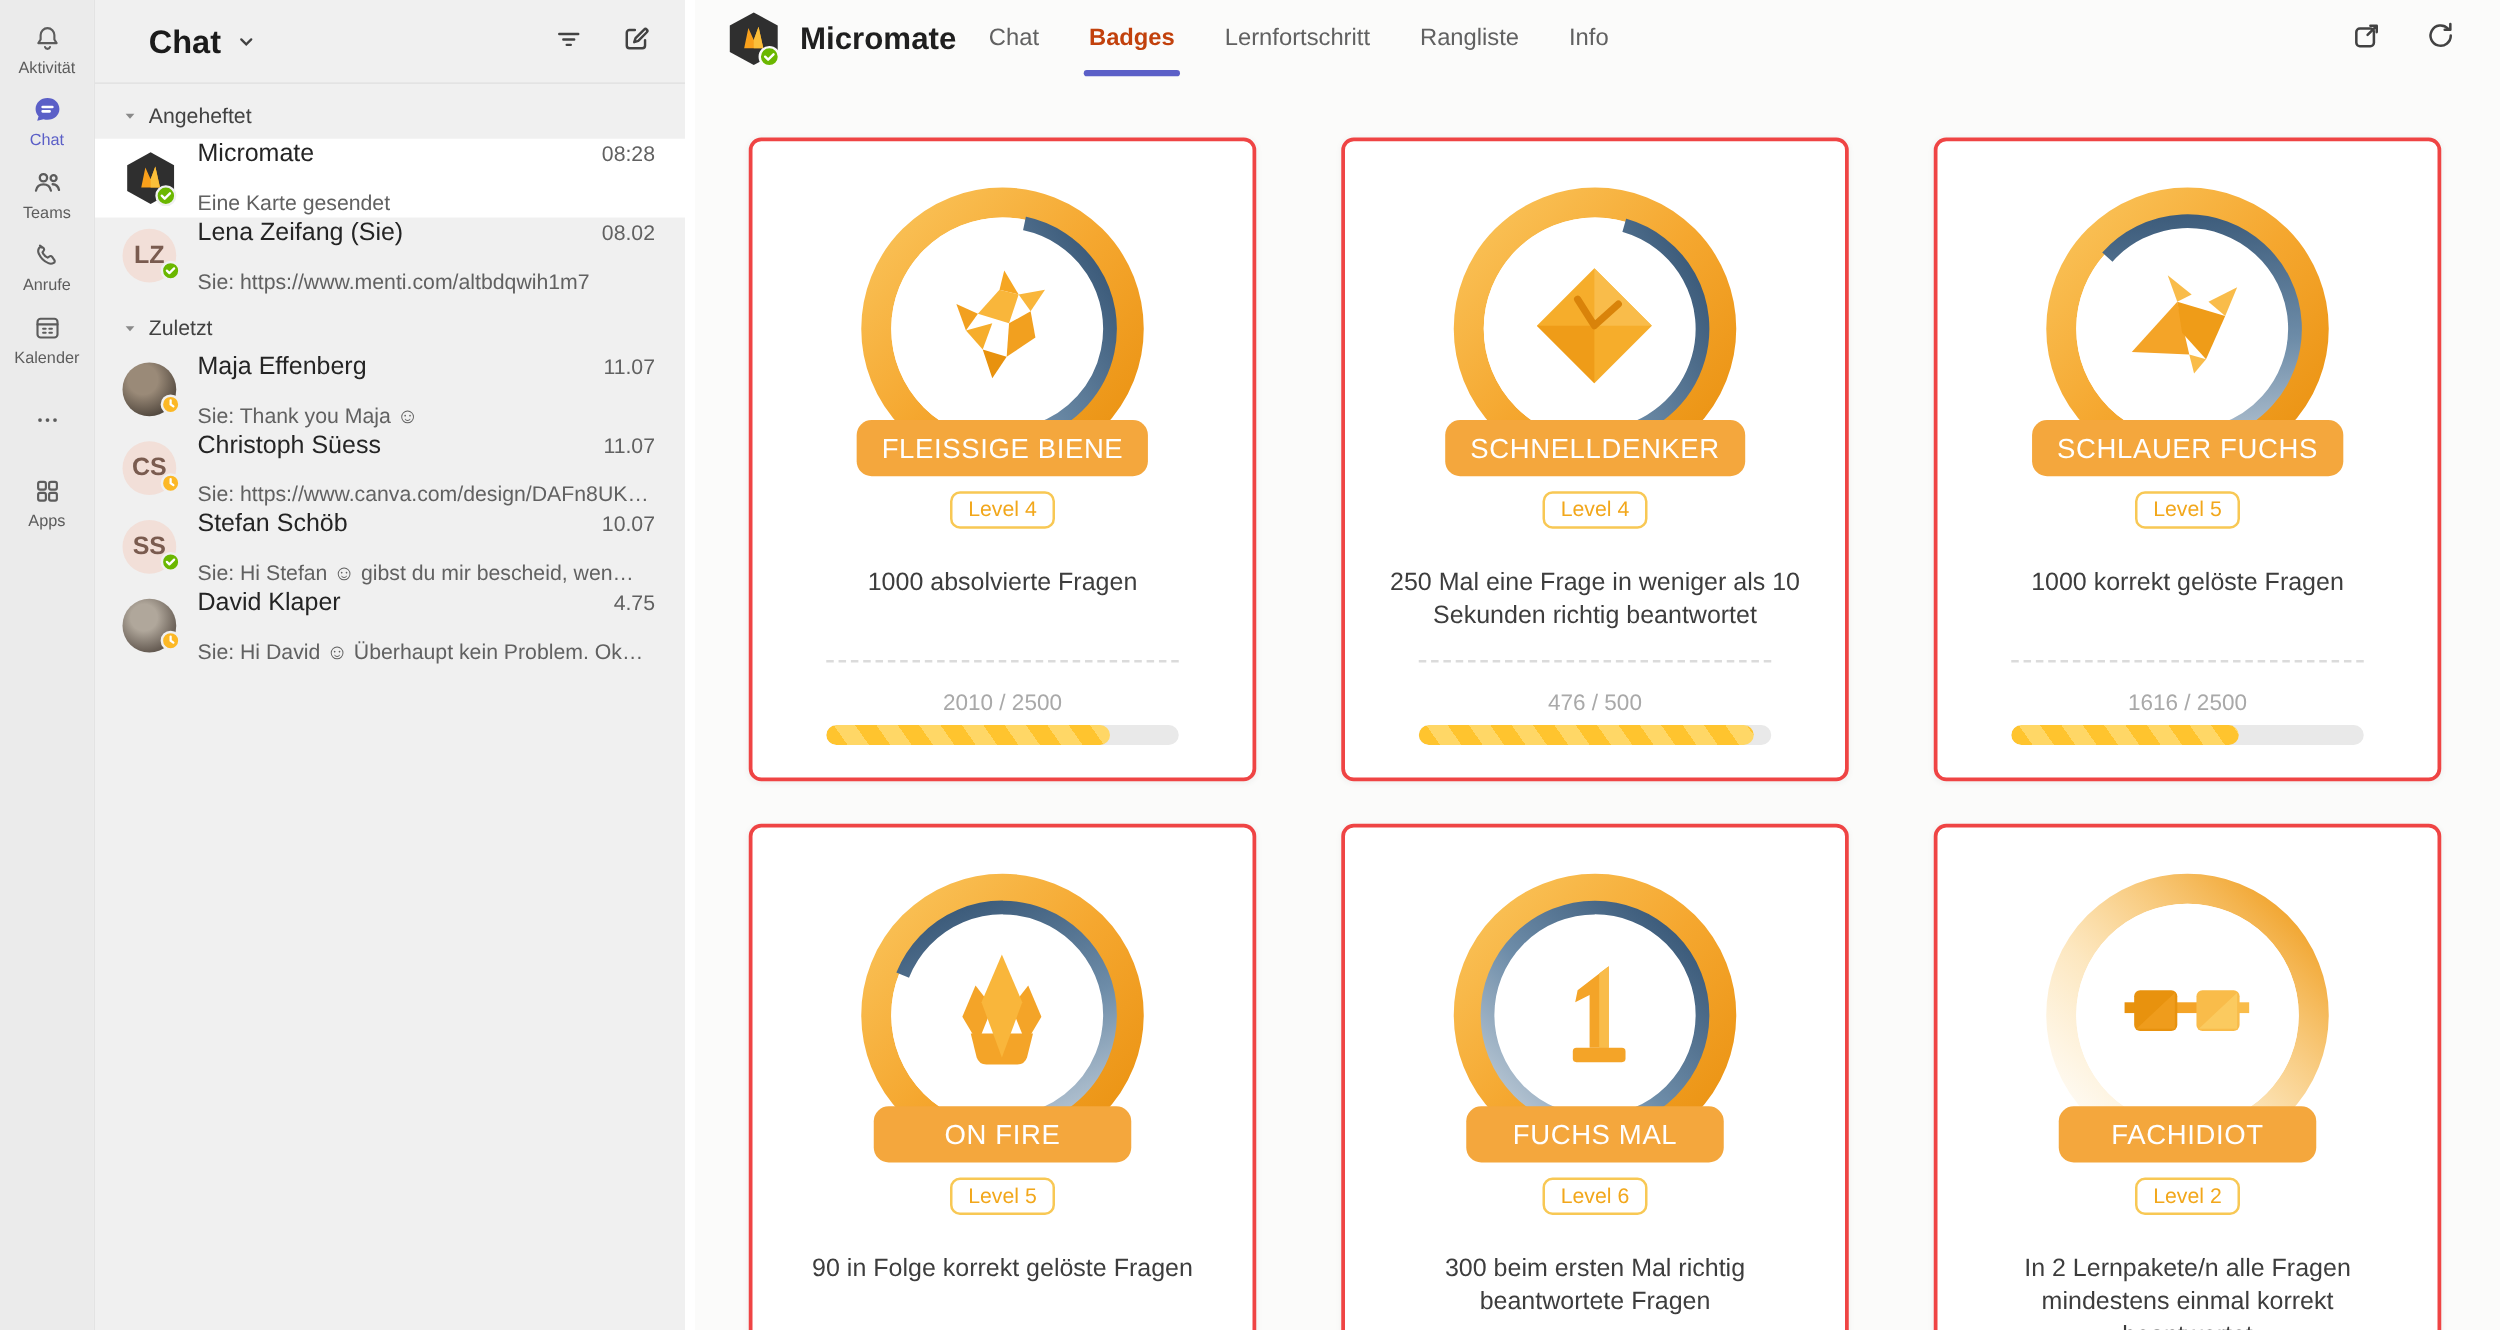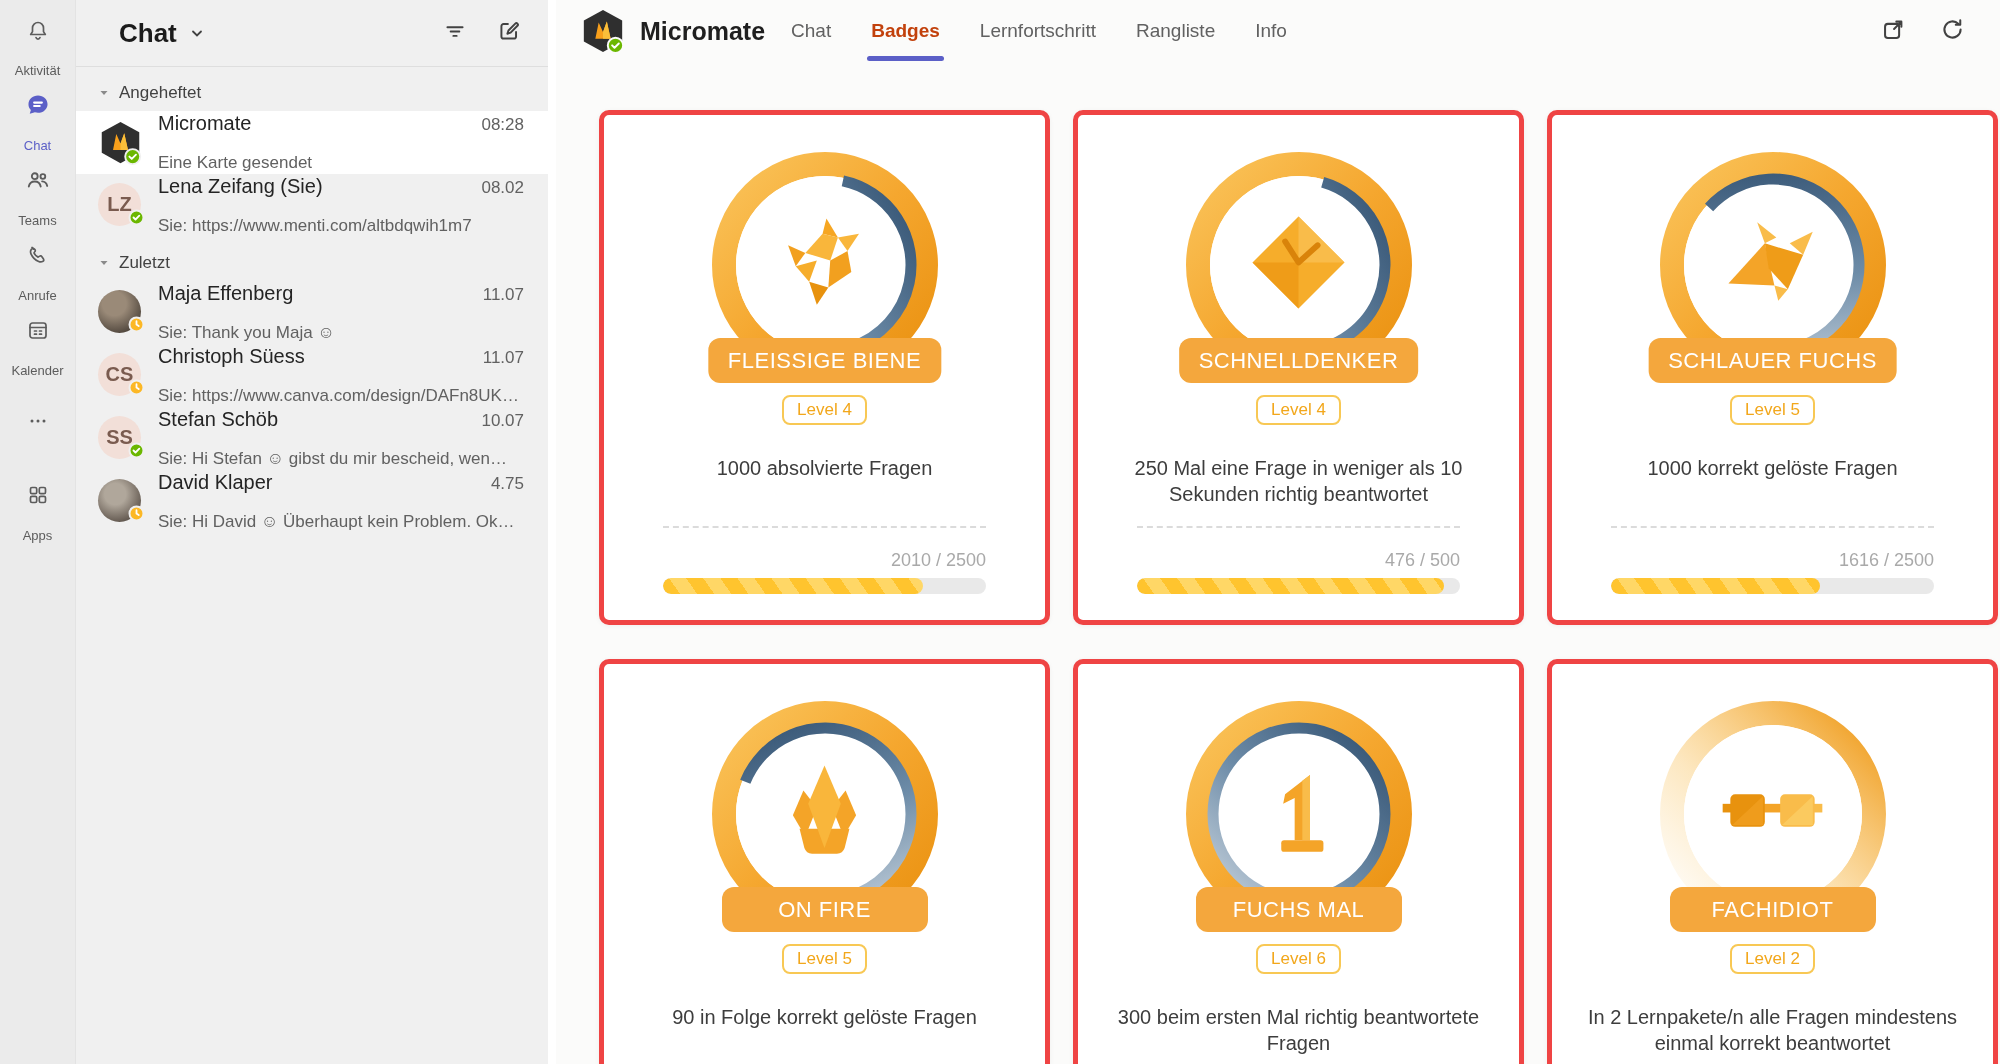--- a/index.html
+++ b/index.html
@@ -4,21 +4,21 @@
 <style>
   * { margin:0; padding:0; box-sizing:border-box; }
   html,body { width:2000px; height:1064px; overflow:hidden;
     font-family:"Liberation Sans", sans-serif; color:#242424; background:#FBFBFA; }
   #app { display:flex; width:2000px; height:1064px; }
 
   
   .rail { width:75px; background:#EBEBEB; display:flex; flex-direction:column;
     align-items:center; padding-top:10px; flex-shrink:0; }
   .rail-item { width:100%; display:flex; flex-direction:column; align-items:center;
-    gap:20px; padding:7px 0; color:#5C5C5C; font-size:13px; cursor:pointer; }
+    gap:3px; padding:7px 0; color:#5C5C5C; font-size:13px; cursor:pointer; }
   .rail-item .ric { width:26px; height:26px; display:flex; align-items:center; justify-content:center; }
   .rail-item svg { stroke:#5C5C5C; fill:none; stroke-width:1.7; stroke-linecap:round; stroke-linejoin:round; }
   .rail-item.active { color:#5B5FC7; }
   .rail-more { margin-top:16px; }
   .rail-apps { margin-top:14px; }
 
   
   .chat-panel { width:473px; background:#F0F0F0; border-left:1px solid #E3E3E3;
     display:flex; flex-direction:column; flex-shrink:0; }
   .panel-header { height:67px; display:flex; align-items:center;
@@ -61,37 +61,37 @@
   .tab.active { color:#c2410c; font-weight:bold; }
   .tab.active::after { content:""; position:absolute; left:-4px; right:-4px; bottom:1px;
     height:5px; border-radius:3px; background:#5B5FC7; }
   .main-actions { margin-left:auto; display:flex; gap:32px; }
   .main-actions svg { stroke:#424242; fill:none; stroke-width:1.8; stroke-linecap:round; stroke-linejoin:round; cursor:pointer; }
 
   .content { flex:1; overflow:hidden; padding:48px 0 0 43px; display:grid;
     grid-template-columns:repeat(3, 402px); column-gap:72px; row-gap:34px; align-content:start; }
 
   
-  .card { width:451px; height:515px; background:#FFFFFF; border:5px solid #ef4444;
+  .card { width:406px; height:515px; background:#FFFFFF; border:3px solid #ef4444;
     border-radius:10px; box-shadow:0 1px 5px rgba(0,0,0,0.05);
     display:flex; flex-direction:column; align-items:center; }
   .medal { position:relative; width:230px; height:232px; margin-top:35px; flex-shrink:0; }
   .ring { position:absolute; left:0; top:0; }
   .glyph { position:absolute; left:57px; top:55px; }
   .badge-pill { position:absolute; top:188px; left:50%; transform:translateX(-50%);
     min-width:206px; height:45px; padding:0 20px; background:#F4A73D; border-radius:12px;
     color:#fff; font-size:22px; letter-spacing:0.5px; display:flex; align-items:center;
     justify-content:center; white-space:nowrap; z-index:2; }
   .level-pill { margin-top:13px; border:2px solid #F8C854; border-radius:8px; color:#F2A71B;
     font-size:17px; padding:3px 13px; }
   .desc { margin-top:30px; padding:0 34px; font-size:20px; color:#3D3D3D; text-align:center; line-height:1.32; }
   .card-spacer { flex:1; }
   .progress { width:100%; padding:0 59px 26px 59px; }
   .dashed { border-top:2px dashed #DBDBDB; margin-bottom:22px; }
-  .count { text-align:right; font-size:18px; color:#A9A9A9; margin-bottom:7px; }
+  .count { text-align:center; font-size:18px; color:#A9A9A9; margin-bottom:7px; }
   .bar { height:16px; border-radius:8px; background:#E9E9E9; overflow:hidden; }
   .fill { height:100%; border-radius:8px;
     background:repeating-linear-gradient(55deg, #FFC42E 0 14px, #FFD766 14px 28px); }
 </style>
 </head>
 <body>
 
 <svg width="0" height="0" style="position:absolute">
   <defs>
     <linearGradient id="gGold" x1="0" y1="0" x2="1" y2="1">

